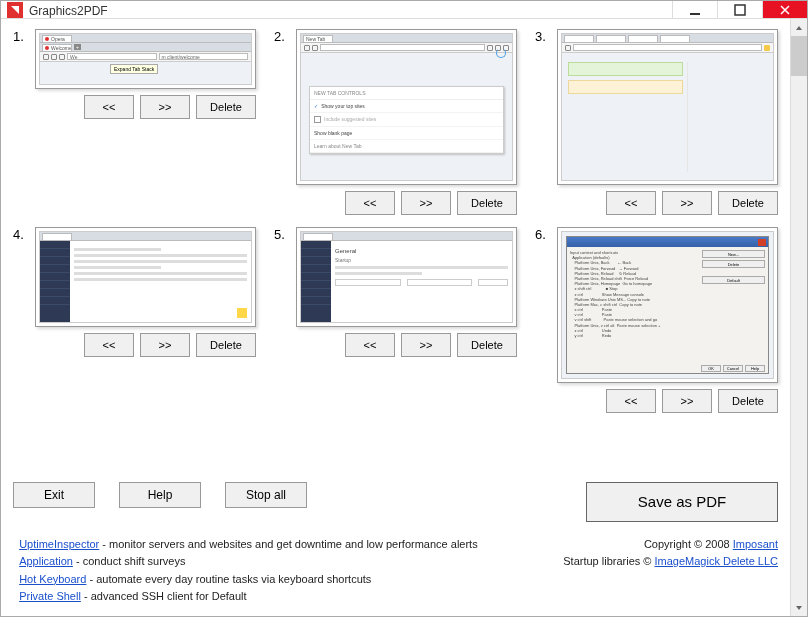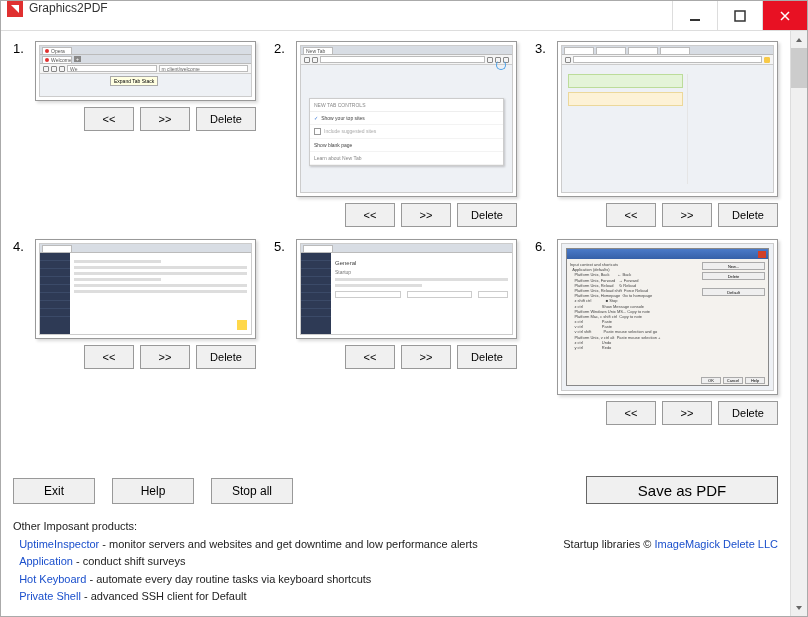--- a/index.html
+++ b/index.html
@@ -1,18 +1,18 @@
 <!DOCTYPE html>
 <html><head>
 <meta charset="utf-8">
 <style>
 * { box-sizing: border-box; margin: 0; padding: 0; }
 body { font-family: "Segoe UI", Tahoma, sans-serif; font-size: 12px; background: #fff; }
 .window { width: 808px; height: 617px; border: 1px solid #aaa; display: flex; flex-direction: column; background: #fff; }
-.titlebar { height: 30px; background: #fff; display: flex; align-items: flex-start; border-bottom: 1px solid #ddd; }
+.titlebar { height: 18px; background: #fff; display: flex; align-items: flex-end; border-bottom: 1px solid #ddd; }
 .titlebar-icon { width: 16px; height: 16px; margin: 0 6px; background: #e03030; display: flex; align-items: center; justify-content: center; }
 .titlebar-icon svg { width: 10px; height: 10px; }
 .titlebar-title { flex: 1; font-size: 12px; color: #333; }
 .titlebar-buttons { display: flex; height: 100%; }
 .titlebar-btn { width: 45px; height: 100%; display: flex; align-items: center; justify-content: center; background: #fff; border-left: 1px solid #ddd; cursor: pointer; }
 .titlebar-btn.close { background: #e81123; color: #fff; }
 .titlebar-btn svg { width: 12px; height: 12px; }
 
 .body { flex: 1; display: flex; overflow: hidden; }
 .content { flex: 1; padding: 10px 12px; overflow: hidden; display: flex; flex-direction: column; }
@@ -29,26 +29,26 @@
 .thumb { width: 100%; background: #eef1f5; border: 1px solid #ccc; position: relative; overflow: hidden; }
 .thumb.small { height: 52px; }
 .thumb.tall { height: 148px; }
 .thumb.med { height: 92px; }
 
 .slot-btns { display: flex; gap: 6px; justify-content: flex-end; }
 .btn { height: 24px; min-width: 50px; padding: 0 8px; background: #f0f0f0; border: 1px solid #999; font-size: 11px; cursor: pointer; display: flex; align-items: center; justify-content: center; }
 .btn.wide { min-width: 60px; }
 
 .bottom-section { margin-top: auto; }
-.action-row { display: flex; align-items: flex-end; gap: 17px; margin-bottom: 14px; margin-top: 6px; }
+.action-row { display: flex; align-items: flex-start; gap: 24px; margin-bottom: 14px; margin-top: 6px; }
 .action-btn { height: 26px; width: 82px; background: #f0f0f0; border: 1px solid #999; font-size: 12px; cursor: pointer; }
-.save-btn { margin-left: auto; height: 28px; width: 192px; background: #f0f0f0; border: 1px solid #666; font-size: 15px; cursor: pointer; }
+.save-btn { margin-left: auto; height: 40px; width: 192px; background: #f0f0f0; border: 1px solid #666; font-size: 15px; cursor: pointer; }
 
 .footer { font-size: 11px; color: #222; line-height: 1.6; }
-.footer a { color: #1a4fcc; cursor: pointer; }
+.footer a { color: #1a4fcc; text-decoration: underline; cursor: pointer; }
 .footer-row { display: flex; }
 .footer-right { margin-left: auto; text-align: right; }
 
 
 .tbar { height: 9px; background: #d8dde4; border-bottom: 1px solid #bbb; display:flex; align-items:center; gap:2px; padding:0 2px;}
 .ttab { height:7px; width:30px; background:#fff; border:1px solid #bbb; border-bottom:none; font-size:5px; line-height:6px; padding:0 2px; color:#555; overflow:hidden; white-space:nowrap;}
 .ttab.red::before{content:"";display:inline-block;width:4px;height:4px;background:#e03030;border-radius:50%;margin-right:2px;vertical-align:middle;}
 .taddr { height:10px; background:#f5f5f5; border-bottom:1px solid #ccc; display:flex; align-items:center; gap:2px; padding:0 3px;}
 .ticon{width:6px;height:6px;border:1px solid #888;border-radius:1px;}
 .tinput{flex:1;height:7px;background:#fff;border:1px solid #bbb;font-size:5px;line-height:6px;padding:0 2px;color:#666;overflow:hidden;}
@@ -342,29 +342,29 @@
 
       <div class="bottom-section">
         <div class="action-row">
           <button class="action-btn">Exit</button>
           <button class="action-btn">Help</button>
           <button class="action-btn">Stop all</button>
           <button class="save-btn">Save as PDF</button>
         </div>
 
         <div class="footer">
-          <div>Other Imposant products:</div>
           <div class="footer-row">
             <div>
               <div>&nbsp;&nbsp;<a>UptimeInspector</a><span> - monitor servers and websites and get downtime and low performance alerts</span></div>
               <div>&nbsp;&nbsp;<a>Application</a><span> - conduct shift surveys</span></div>
               <div>&nbsp;&nbsp;<a>Hot Keyboard</a><span> - automate every day routine tasks via keyboard shortcuts</span></div>
               <div>&nbsp;&nbsp;<a>Private Shell</a><span> - advanced SSH client for Default</span></div>
             </div>
             <div class="footer-right">
+              <div><span>Copyright © 2008 </span><a>Imposant</a></div>
               <div><span>Startup libraries © </span><a>ImageMagick Delete LLC</a></div>
             </div>
           </div>
         </div>
       </div>
     </div>
 
     <div class="scrollbar">
       <div class="scroll-arrow">
           <svg width="8" height="8" viewBox="0 0 8 8">

